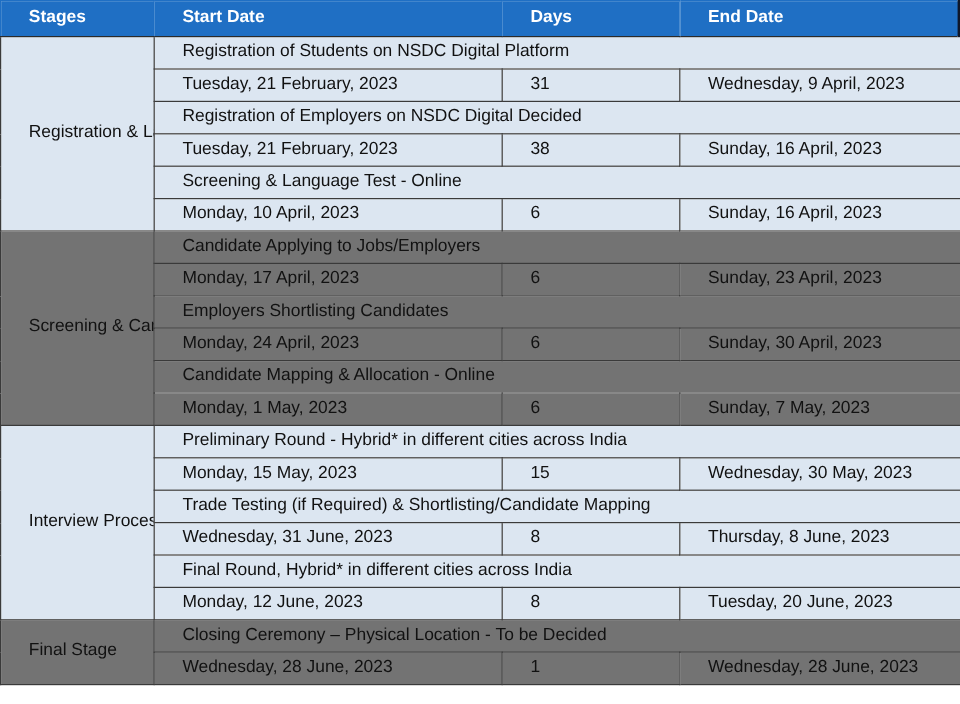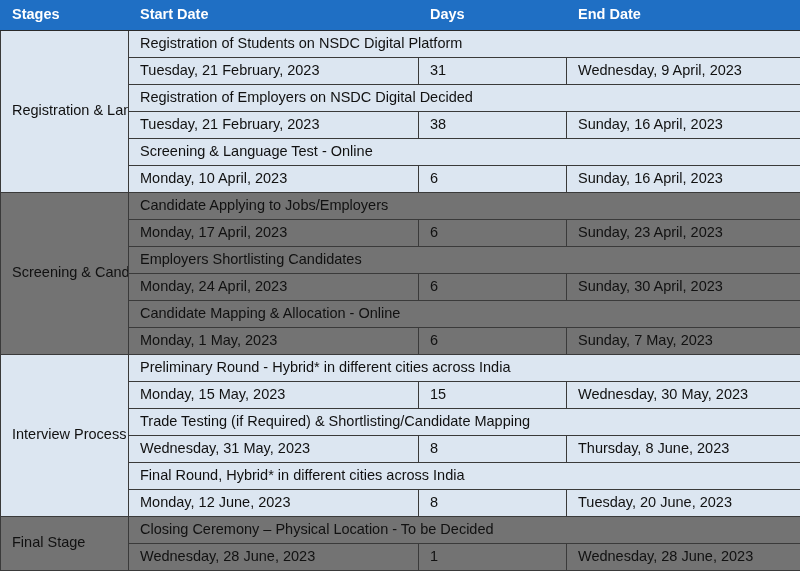--- a/index.html
+++ b/index.html
@@ -19,42 +19,42 @@
     table-layout: fixed;
   }
   #schedule-table col.c-stage  { width: 128px; }
   #schedule-table col.c-start  { width: 290px; }
   #schedule-table col.c-days   { width: 148px; }
   #schedule-table col.c-end    { width: 234px; }
 
   #schedule-table th,
   #schedule-table td {
     border: 1px solid #3a3a3a;
-    padding: 2px 5px 3px 11px;
+    padding: 2px 5px 3px 23px;
     font-size: 14.5px;
     line-height: 1.18;
     color: #111111;
     text-align: left;
     vertical-align: middle;
     white-space: nowrap;
     overflow: hidden;
   }
   #schedule-table thead th {
     background: #1f6fc4;
     color: #ffffff;
     font-weight: bold;
     height: 24px;
     border-color: #1f6fc4;
     border-bottom: 1px solid #2a2a2a;
   }
   #schedule-table thead th.first-head {
     border-left: 1px solid #1f6fc4;
   }
   #schedule-table thead th.last-head {
-    border-right: 1px solid #0f172a;
+    border-right: 6px solid #0f172a;
   }
 
   #schedule-table tbody td {
     height: 21px;
   }
 
   
   tr.sec-blue  > td { background: #dce6f1; }
   tr.sec-peach > td { background: #737373; }
 
@@ -152,21 +152,21 @@
       </tr>
       <tr class="sec-blue">
         <td>Monday, 15 May, 2023</td>
         <td class="days-cell">15</td>
         <td class="end-cell">Wednesday, 30 May, 2023</td>
       </tr>
       <tr class="sec-blue">
         <td class="activity-cell" colspan="3">Trade Testing (if Required) &amp; Shortlisting/Candidate Mapping</td>
       </tr>
       <tr class="sec-blue">
-        <td>Wednesday, 31 May, 2023</td>
+        <td>Wednesday, 31 June, 2023</td>
         <td class="days-cell">8</td>
         <td class="end-cell">Thursday, 8 June, 2023</td>
       </tr>
       <tr class="sec-blue">
         <td class="activity-cell" colspan="3">Final Round, Hybrid* in different cities across India</td>
       </tr>
       <tr class="sec-blue">
         <td>Monday, 12 June, 2023</td>
         <td class="days-cell">8</td>
         <td class="end-cell">Tuesday, 20 June, 2023</td>

